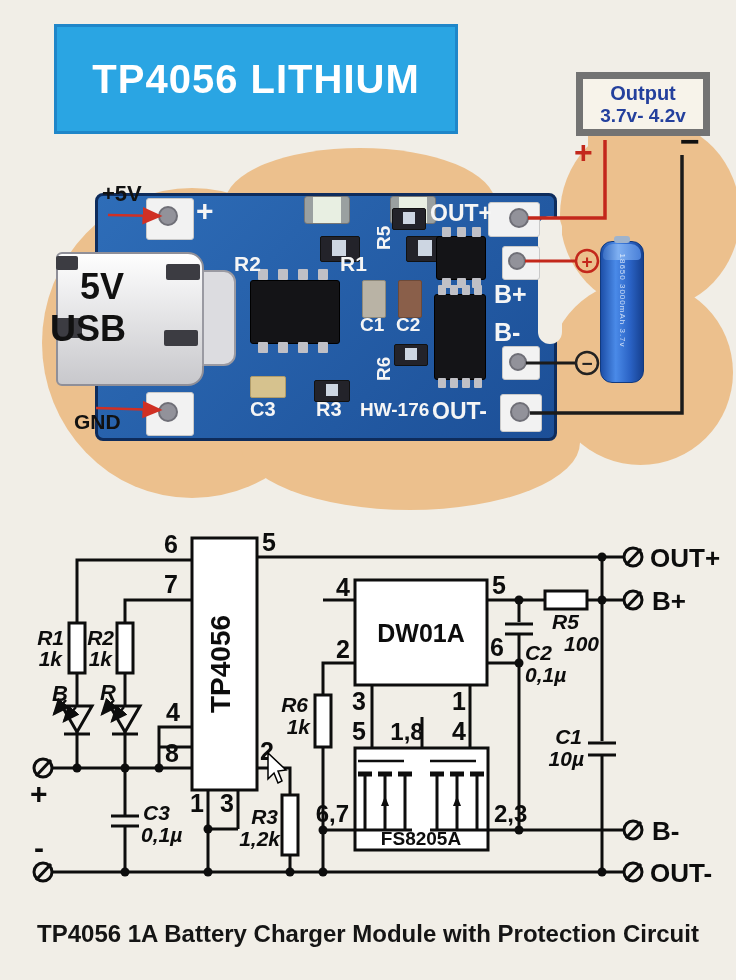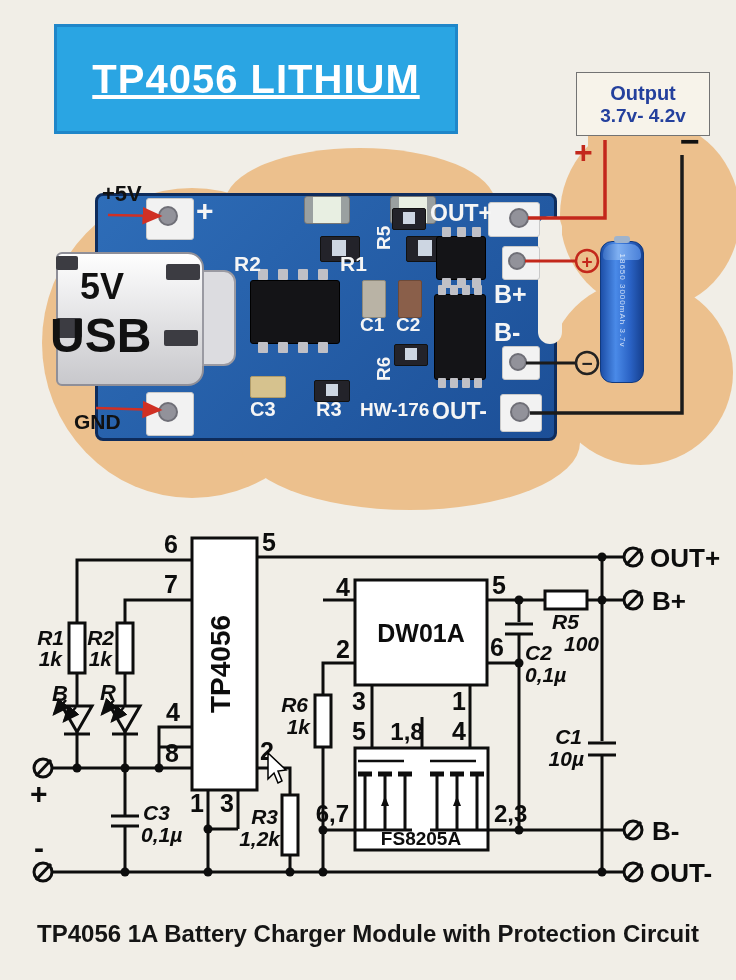--- a/index.html
+++ b/index.html
@@ -4,24 +4,24 @@
 <style>
   html,body{margin:0;padding:0;}
   body{width:736px;height:980px;background:#f1eee7;position:relative;overflow:hidden;
        font-family:"Liberation Sans",sans-serif;}
   .abs{position:absolute;}
   .blob{position:absolute;background:#ecc08d;border-radius:50%;}
   
   .title-box{position:absolute;left:54px;top:24px;width:404px;height:110px;background:#2aa5e3;
     border:3px solid #1f86c9;box-sizing:border-box;display:flex;flex-direction:column;
     justify-content:center;align-items:center;color:#fff;font-weight:bold;font-size:40px;
-    letter-spacing:1px;line-height:1.25;text-decoration:underline;}
+    letter-spacing:1px;line-height:1.25;}
   
   .output-box{position:absolute;left:576px;top:72px;width:134px;height:64px;background:#f7f3ea;
-    border:1px solid #737373;box-sizing:border-box;display:flex;flex-direction:column;
+    border:7px solid #737373;box-sizing:border-box;display:flex;flex-direction:column;
     justify-content:center;align-items:center;color:#24409d;font-weight:bold;}
   .output-box .l1{font-size:20px;}
   .output-box .l2{font-size:19px;}
   .lbl{position:absolute;color:#111;font-weight:bold;white-space:nowrap;}
   
   .board{position:absolute;left:95px;top:193px;width:462px;height:248px;
     background:linear-gradient(135deg,#2e6db8,#1c4f97);border:3px solid #0e2c5c;
     box-sizing:border-box;border-radius:8px;}
   .pad{position:absolute;background:#f2f2f2;border:1px solid #c9c9c9;border-radius:3px;}
   .hole{position:absolute;background:#92929a;border:2px solid #6f6f77;border-radius:50%;box-sizing:border-box;}
@@ -178,21 +178,21 @@
 </svg>
 
 <div class="battery">
   <div class="cap"></div>
   <div class="txt">18650 3000mAh 3.7v</div>
 </div>
 <div class="bat-nub"></div>
 
 <div class="lbl" style="left:102px;top:181px;font-size:22px">+5V</div>
 <div class="lbl" style="left:80px;top:266px;font-size:36px">5V</div>
-<div class="lbl" style="left:50px;top:308px;font-size:48px">USB</div>
+<div class="lbl" style="left:50px;top:308px;font-size:36px">USB</div>
 <div class="lbl" style="left:74px;top:410px;font-size:21px">GND</div>
 <div class="lbl" style="left:574px;top:134px;font-size:32px;color:#c3271b">+</div>
 <div class="lbl" style="left:680px;top:122px;font-size:34px">−</div>
 
 <div class="title-box">
   <div>TP4056 LITHIUM</div>
 </div>
 
 <div class="output-box">
   <div class="l1">Output</div>

